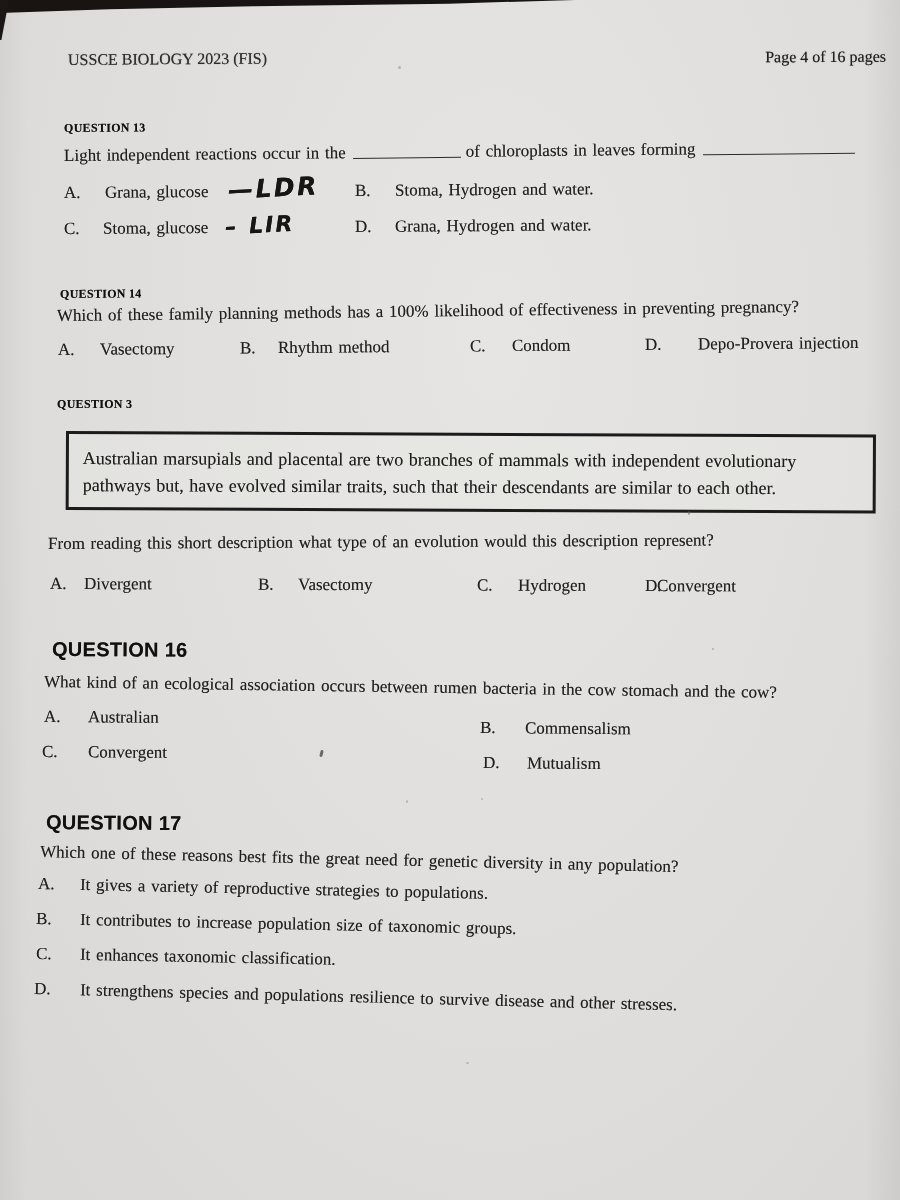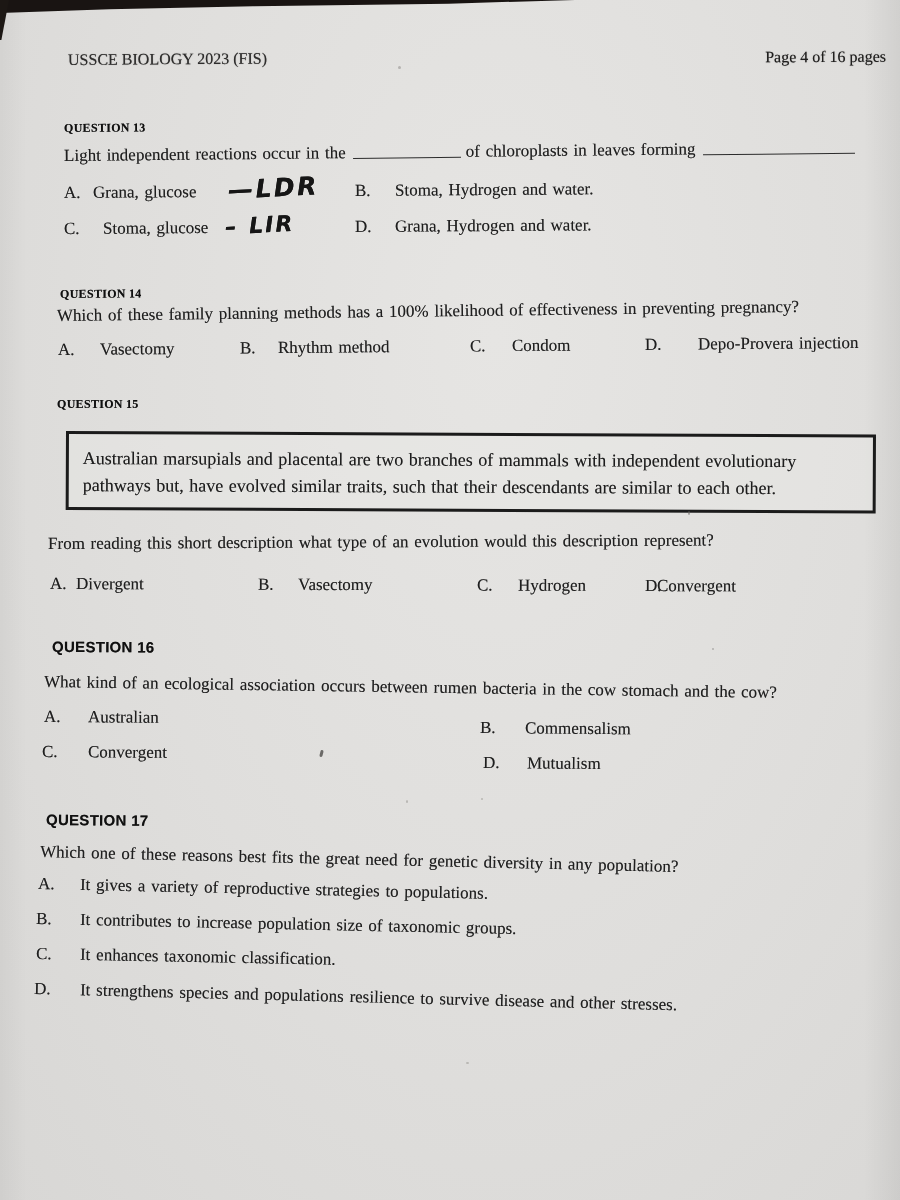--- a/index.html
+++ b/index.html
@@ -10,21 +10,21 @@
   }
   .page{
     position:relative;width:900px;height:1200px;
     background:
       linear-gradient(90deg, rgba(0,0,0,0.04) 0%, rgba(0,0,0,0) 3%, rgba(0,0,0,0) 96%, rgba(0,0,0,0.06) 100%),
       radial-gradient(ellipse at 55% 28%, #e6e5e3 0%, #dfdedc 55%, #d8d7d5 100%);
   }
   .abs{position:absolute;white-space:nowrap;transform-origin:0 50%;}
   .qlabel{font-weight:bold;font-size:12px;color:#101010;letter-spacing:.3px;
           text-shadow:0 0 .5px rgba(20,20,20,.6);}
-  .qlabel-sans{font-family:"Liberation Sans","DejaVu Sans",sans-serif;font-size:15px;}
+  .qlabel-sans{font-family:"Liberation Sans","DejaVu Sans",sans-serif;font-size:20px;}
   .qtext{font-size:17px;color:#1f1f1f;word-spacing:1.5px;
          text-shadow:0 0 .45px rgba(40,40,40,.55);}
   .boxtext{font-size:18px;color:#1d1d1d;word-spacing:1px;line-height:27px;
            text-shadow:0 0 .45px rgba(40,40,40,.5);}
   .ol,.ot,.hw{position:absolute;top:0;white-space:nowrap;}
   .row{height:26px;}
   .blank{display:inline-block;border-bottom:1.6px solid #2c2c2c;height:13px;
          margin:0 5px -1px 7px;}
   .hw{font-family:"DejaVu Sans",sans-serif;font-weight:700;font-style:italic;
       font-size:25px;color:#161616;letter-spacing:2.5px;top:-8px;
@@ -57,21 +57,21 @@
 
   <div class="abs hdr" style="left:68px;top:51px;transform:rotate(-.4deg);">USSCE BIOLOGY 2023 (FIS)</div>
   <div class="abs hdr" style="left:640px;top:49px;width:246px;text-align:right;transform:rotate(-.3deg);color:#1f1e1d;">Page 4 of 16 pages</div>
 
   <div class="abs qlabel" style="left:64px;top:121px;transform:rotate(-.4deg);">QUESTION 13</div>
   <div class="abs qtext" style="left:64px;top:146px;transform:rotate(-.6deg);">
     <span>Light independent reactions occur in the</span><span class="blank" style="width:108px"></span><span>of chloroplasts in leaves forming</span><span class="blank" style="width:152px"></span>
   </div>
   <div class="abs qtext row" style="left:64px;top:183px;width:800px;transform:rotate(-.4deg);">
     <span class="ol" style="left:0">A.</span>
-    <span class="ot" style="left:29px">Grana, glucose</span>
+    <span class="ot" style="left:41px">Grana, glucose</span>
     <span class="hw" style="left:164px">—LDR</span>
     <span class="ol" style="left:291px">B.</span>
     <span class="ot" style="left:331px">Stoma, Hydrogen and water.</span>
   </div>
   <div class="abs qtext row" style="left:64px;top:219px;width:800px;transform:rotate(-.4deg);">
     <span class="ol" style="left:0">C.</span>
     <span class="ot" style="left:39px">Stoma, glucose</span>
     <span class="hw small" style="left:161px">– LIR</span>
     <span class="ol" style="left:291px">D.</span>
     <span class="ot" style="left:331px">Grana, Hydrogen and water.</span>
@@ -83,29 +83,29 @@
     <span class="ol" style="left:0">A.</span>
     <span class="ot" style="left:42px">Vasectomy</span>
     <span class="ol" style="left:182px">B.</span>
     <span class="ot" style="left:220px">Rhythm method</span>
     <span class="ol" style="left:412px">C.</span>
     <span class="ot" style="left:454px">Condom</span>
     <span class="ol" style="left:587px">D.</span>
     <span class="ot" style="left:640px">Depo-Provera injection</span>
   </div>
 
-  <div class="abs qlabel" style="left:57px;top:397px;">QUESTION 15</div>
+  <div class="abs qlabel" style="left:57px;top:397px;">QUESTION 3</div>
   <div class="statement-box">
     <div class="boxtext">Australian marsupials and placental are two branches of mammals with independent evolutionary</div>
     <div class="boxtext">pathways but, have evolved similar traits, such that their descendants are similar to each other.</div>
   </div>
   <div class="abs qtext" style="left:48px;top:534px;transform:rotate(-.3deg);">From reading this short description what type of an evolution would this description represent?</div>
   <div class="abs qtext row" style="left:50px;top:574px;width:820px;transform:rotate(.2deg);">
     <span class="ol" style="left:0">A.</span>
-    <span class="ot" style="left:26px">Divergent</span>
+    <span class="ot" style="left:34px">Divergent</span>
     <span class="ol" style="left:208px">B.</span>
     <span class="ot" style="left:248px">Vasectomy</span>
     <span class="ol" style="left:427px">C.</span>
     <span class="ot" style="left:468px">Hydrogen</span>
     <span class="ol" style="left:595px">D.</span>
     <span class="ot" style="left:607px">Convergent</span>
   </div>
 
   <div class="abs qlabel qlabel-sans" style="left:52px;top:638px;transform:rotate(.3deg);">QUESTION 16</div>
   <div class="abs qtext" style="left:44px;top:672px;transform:rotate(.85deg);">What kind of an ecological association occurs between rumen bacteria in the cow stomach and the cow?</div>

